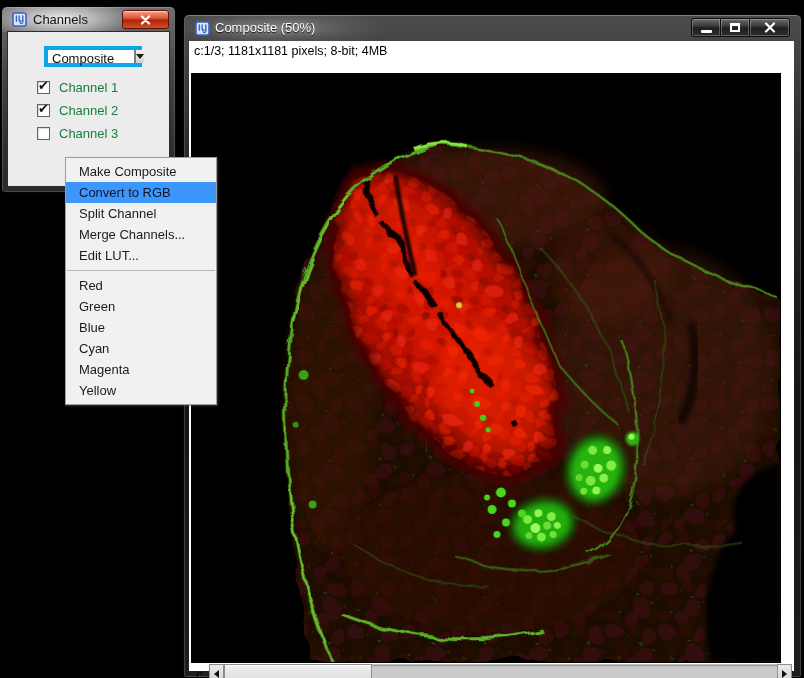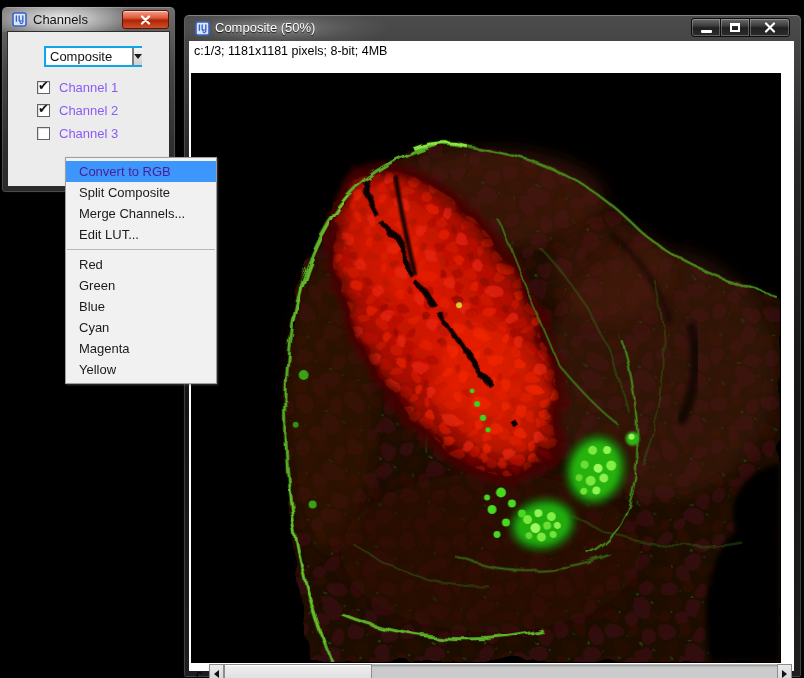--- a/index.html
+++ b/index.html
@@ -22,38 +22,38 @@
                rgba(205,205,205,.55) 45%, rgba(120,120,120,0) 75%);
     border-radius:6px 6px 0 0;}
   #channels-win .title-text{color:#121212;}
   #channels-close{position:absolute;right:6px;top:3px;width:47px;height:19px;border-radius:3px;
     background:linear-gradient(180deg,#f0a28f,#dd5b3a 40%,#b32307 55%,#c9512b);
     border:1px solid #631002;box-shadow:inset 0 1px 0 rgba(255,255,255,.55);
     display:flex;align-items:center;justify-content:center;cursor:pointer;}
   #channels-body{position:absolute;left:6px;right:6px;top:25px;bottom:6px;background:#ececec;
     box-shadow:0 0 0 1px #2c2c2c;}
   #composite-dropdown{position:absolute;left:36px;top:14px;width:98px;height:21px;background:#fff;
-    border:2px solid #0ea5e9;display:flex;align-items:stretch;cursor:pointer;gap:20px;}
+    border:4px solid #0ea5e9;display:flex;align-items:stretch;cursor:pointer;gap:20px;}
   #composite-dropdown .dd-value{flex:1;font-size:13px;color:#111;line-height:17px;padding-left:4px;}
   #composite-dropdown .dd-btn{width:18px;background:linear-gradient(180deg,#f4f4f4,#cfcfcf);
     border-left:2px solid #7c7c7c;display:flex;align-items:center;justify-content:center;}
   .tri-down{width:0;height:0;border-left:4px solid transparent;border-right:4px solid transparent;
     border-top:5px solid #1a1a1a;}
   .chk-row{position:absolute;left:29px;display:flex;align-items:center;height:16px;cursor:pointer;}
   .chk-box{width:13px;height:13px;background:#fff;border:1px solid #636363;position:relative;
     box-shadow:inset 1px 1px 1px rgba(0,0,0,.15);}
   .chk-mark{position:absolute;left:0px;top:-4px;font-size:13px;font-weight:bold;color:#111;}
-  .chk-label{margin-left:9px;font-size:13px;color:#8b5cf6;}
+  .chk-label{margin-left:9px;font-size:13px;color:#15803d;}
 
   
   #context-menu{position:absolute;left:65px;top:157px;width:152px;background:#f1f1f1;
     border:1px solid #9f9f9f;padding:3px 0;z-index:50;box-shadow:1px 1px 2px rgba(90,90,90,.6);}
   .menu-item{height:21px;line-height:21px;padding-left:13px;font-size:13px;color:#1b1b1b;
     white-space:nowrap;cursor:pointer;}
-  .menu-item.highlighted{background:#3d96fc;color:#4c1d95;}
+  .menu-item.highlighted{background:#3d96fc;color:#0f172a;}
   .menu-sep{height:1px;background:#b7b7b7;margin:4px 1px;}
 
   
   #image-win{left:183px;top:8px;width:619px;height:664px;border-radius:6px 6px 3px 3px;
     background:linear-gradient(180deg,#4c4c4c,#272727 22%,#141414 60%,#1e1e1e);margin-top:6px;}
   #image-win .titlebar{height:26px;border-radius:6px 6px 0 0;
     background:radial-gradient(ellipse 150px 26px at 95px 13px, rgba(230,230,230,.30) 0%,
                rgba(160,160,160,.12) 50%, rgba(80,80,80,0) 75%);}
   #image-win .title-text{color:#fff;line-height:26px;
     text-shadow:0 0 7px rgba(255,255,255,.45),0 1px 1px #000;}
@@ -338,22 +338,23 @@
           <div id="sb-thumb"></div>
           <div class="sb-arrow" id="sb-right">
             <span class="tri-right"></span>
             </div>
         </div>
       </div>
     </div>
   </div>
 
   <div id="context-menu">
+    <div class="menu-item">Make Composite</div>
     <div class="menu-item highlighted">Convert to RGB</div>
-    <div class="menu-item">Split Composite</div>
+    <div class="menu-item">Split Channel</div>
     <div class="menu-item">Merge Channels...</div>
     <div class="menu-item">Edit LUT...</div>
     <div class="menu-sep"></div>
     <div class="menu-item">Red</div>
     <div class="menu-item">Green</div>
     <div class="menu-item">Blue</div>
     <div class="menu-item">Cyan</div>
     <div class="menu-item">Magenta</div>
     <div class="menu-item">Yellow</div>
   </div>

